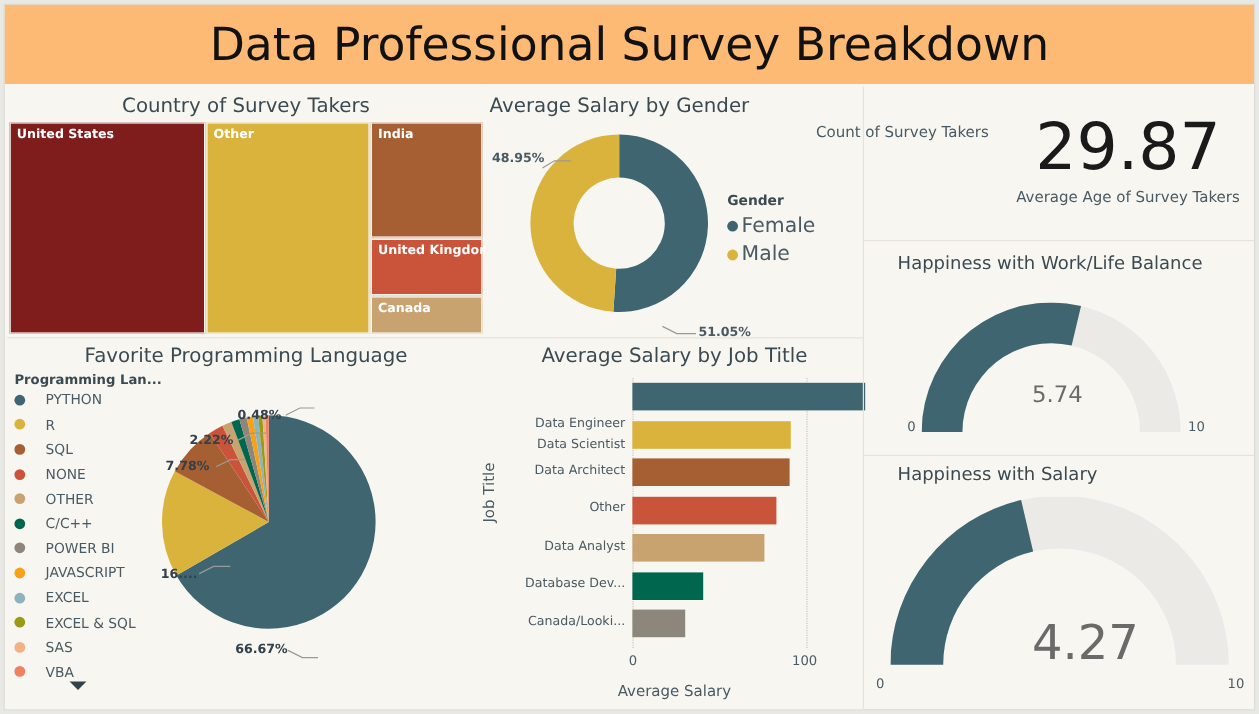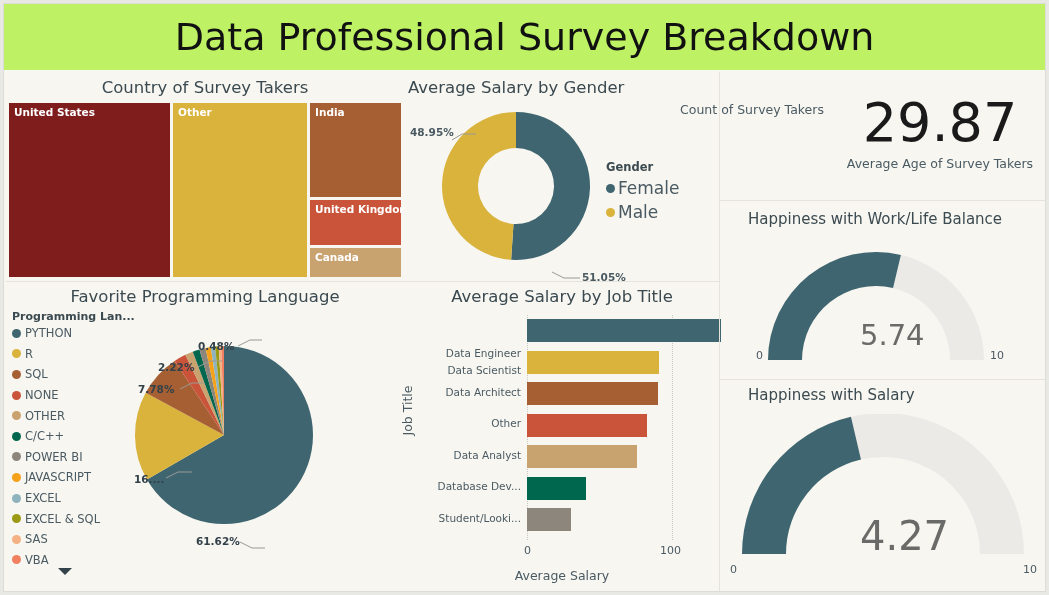--- a/index.html
+++ b/index.html
@@ -1,19 +1,19 @@
 <!DOCTYPE html>
 <html><head>
 <meta charset="utf-8">
 <style>
   html,body{margin:0;padding:0;background:#e8e8e4;}
   body{font-family:"DejaVu Sans", sans-serif;}
   #dash{position:relative;width:1049px;height:595px;background:#e8e8e4;overflow:hidden;}
   .canvas{position:absolute;left:4px;top:4px;width:1041px;height:587px;background:#f7f6f1;box-shadow:0 0 0 1px #dddcd6;}
-  .hdr{position:absolute;left:4px;top:4px;width:1041px;height:66px;background:#bef264;display:flex;align-items:center;justify-content:center;}
+  .hdr{position:absolute;left:4px;top:4px;width:1041px;height:66px;background:#fdba74;display:flex;align-items:center;justify-content:center;}
   .hdr-title{font-size:38px;color:#111;font-family:"DejaVu Sans", sans-serif;font-weight:400;letter-spacing:0px;white-space:nowrap;}
   .panel{position:absolute;background:#f7f6f1;}
   .ptitle{font-size:16.5px;color:#3b4a50;font-family:"DejaVu Sans", sans-serif;text-align:center;white-space:nowrap;}
   
   #treemap{left:6px;top:72px;width:398px;height:208px;}
   .tm-area{position:absolute;left:2px;top:30px;width:394px;height:176px;}
   .tm-cell{position:absolute;box-sizing:border-box;border:1px solid #f7f6f1;}
   .tm-lab{position:absolute;left:5px;top:3px;font-size:10.5px;color:#fff;font-weight:bold;font-family:"DejaVu Sans", sans-serif;white-space:nowrap;}
   
   #donut{left:404px;top:72px;width:300px;height:212px;}
@@ -29,21 +29,21 @@
   
   .gauge{position:absolute;}
   .g-title{position:absolute;left:28px;top:4px;font-size:15px;color:#3b4a50;line-height:1.25;width:260px;}
   .g-val{position:absolute;font-size:30px;color:#6a6a68;font-family:"DejaVu Sans", sans-serif;}
   .g-min,.g-max{position:absolute;font-size:11px;color:#4a5a62;font-family:"DejaVu Sans", sans-serif;}
   
   #pie{left:6px;top:283px;width:398px;height:308px;}
   .pie-title{position:absolute;left:0;top:4px;width:398px;text-align:center;font-size:16.5px;color:#3b4a50;}
   .pie-legend{position:absolute;left:6px;top:27px;}
   .pl-title{font-size:11px;font-weight:bold;color:#3b4a50;font-family:"DejaVu Sans", sans-serif;white-space:nowrap;}
-  .pl-row{display:flex;align-items:center;gap:4px;font-size:11.5px;color:#4a5a62;height:20.6px;white-space:nowrap;}
+  .pl-row{display:flex;align-items:center;gap:17px;font-size:11.5px;color:#4a5a62;height:20.6px;white-space:nowrap;}
   .plab{position:absolute;font-size:10.5px;color:#33414a;font-weight:bold;font-family:"DejaVu Sans", sans-serif;white-space:nowrap;}
   .chev{position:absolute;left:58px;top:568px;width:0;height:0;border-left:7px solid transparent;border-right:7px solid transparent;border-top:7px solid #33414a;}
   
   #bar{left:404px;top:283px;width:316px;height:308px;}
   .bar-title{position:absolute;left:0;top:4px;width:316px;text-align:center;font-size:16.5px;color:#3b4a50;}
   .bar-ylab{position:absolute;left:-22px;top:120px;font-size:12.5px;color:#4a5a62;transform:rotate(-90deg);font-family:"DejaVu Sans", sans-serif;}
   .bar-xlab{position:absolute;left:0;top:285px;width:316px;text-align:center;font-size:12.5px;color:#4a5a62;}
   .bar-cat{position:absolute;right:0;font-size:10.5px;color:#4a5a62;text-align:right;white-space:nowrap;font-family:"DejaVu Sans", sans-serif;}
   .bar-rect{position:absolute;}
   .tick{position:absolute;font-size:11px;color:#4a5a62;font-family:"DejaVu Sans", sans-serif;}
@@ -115,21 +115,21 @@
     <div class="kpi-val">29.87</div>
     <div class="kpi-cap">Average Age of Survey Takers</div>
   </div>
 
   <div class="gauge" id="gauge0" style="left:720px;top:206px;width:325px;height:172px;">
     <div class="g-title">Happiness with Work/Life Balance</div>
     <div id="gauge0-svg" style="position:absolute;left:48px;top:46px;"><svg width="216" height="110">
           <path d="M 0 108.00000000000001 A 108 108 0 0 1 216 107.99999999999997 L 182 107.99999999999999 A 74 74 0 0 0 34 108.00000000000001 Z" fill="#eceae6"></path>
           <path d="M 0 108.00000000000001 A 108 108 0 0 1 132.88205808107173 2.9053608139303293 L 125.04881757406767 35.990710187322634 A 74 74 0 0 0 34 108.00000000000001 Z" fill="#3f6670"></path>
         </svg></div>
-    <div class="g-val" id="gauge0-val" style="left: 140px; top: 112px; font-size: 29px;">5.74</div>
+    <div class="g-val" id="gauge0-val" style="left: 140px; top: 112px; font-size: 19px;">5.74</div>
     <div class="g-min" id="gauge0-min" style="left: 36px; top: 143px;">0</div>
     <div class="g-max" id="gauge0-max" style="left: 270px; top: 143px;">10</div>
   </div>
 
   <div class="gauge" id="gauge1" style="left:720px;top:382px;width:325px;height:208px;">
     <div class="g-title">Happiness with Salary</div>
     <div id="gauge1-svg" style="position:absolute;left:22px;top:32px;"><svg width="282" height="142">
           <path d="M 0 140.00000000000003 A 141 141 0 0 1 282 139.99999999999997 L 238 139.99999999999997 A 97 97 0 0 0 44 140 Z" fill="#eceae6"></path>
           <path d="M 0 140.00000000000003 A 141 141 0 0 1 108.94629859382283 2.691732855724837 L 118.94887208227529 45.5397027447185 A 97 97 0 0 0 44 140 Z" fill="#3f6670"></path>
         </svg></div>
@@ -201,21 +201,21 @@
           <path d="M 90 90 L 51.39874283891068 9.80683978303729 A 89 89 0 0 1 58.75007946783217 6.666678532934995 Z" fill="#c9a36f"></path>
           <path d="M 90 90 L 58.75007946783217 6.666678532934995 A 89 89 0 0 1 65.49216699504575 4.440861847484257 Z" fill="#00674f"></path>
           <path d="M 90 90 L 65.49216699504575 4.440861847484257 A 89 89 0 0 1 71.51409270807244 2.9409899459323015 Z" fill="#8c867d"></path>
           <path d="M 90 90 L 71.51409270807244 2.9409899459323015 A 89 89 0 0 1 76.74050459741285 1.9932628620469188 Z" fill="#f5a11a"></path>
           <path d="M 90 90 L 76.74050459741285 1.9932628620469188 A 89 89 0 0 1 81.12344714606535 1.4437647060846075 Z" fill="#8fb3bd"></path>
           <path d="M 90 90 L 81.12344714606535 1.4437647060846075 A 89 89 0 0 1 84.63490118921501 1.1618566450732715 Z" fill="#9a9a14"></path>
           <path d="M 90 90 L 84.63490118921501 1.1618566450732715 A 89 89 0 0 1 87.31623013174378 1.0404733640390873 Z" fill="#f4b183"></path>
           <path d="M 90 90 L 87.31623013174378 1.0404733640390873 A 89 89 0 0 1 90.00000000000006 1 Z" fill="#f08060"></path>
         </svg></div>
     <div id="pie-callouts">
-        <div class="plab" style="left: 190px; top: 252px;">61.62%</div>
+        <div class="plab" style="left: 190px; top: 252px;">66.67%</div>
         <div class="plab" style="left: 128px; top: 190px;">16....</div>
         <div class="plab" style="left: 132px; top: 100px;">7.78%</div>
         <div class="plab" style="left: 152px; top: 78px;">2.22%</div>
         <div class="plab" style="left: 192px; top: 57px;">0.48%</div>
       </div>
   <svg width="398" height="308" style="position: absolute; left: 0px; top: 0px; pointer-events: none;">
         <polyline points="234,259 246,265 259,265" fill="none" stroke="#9a9a95" stroke-width="1"></polyline>
         <polyline points="160,195 172,189 186,189" fill="none" stroke="#9a9a95" stroke-width="1"></polyline>
         <polyline points="174,106 186,100 198,100" fill="none" stroke="#9a9a95" stroke-width="1"></polyline>
         <polyline points="192,84 204,78 216,78" fill="none" stroke="#9a9a95" stroke-width="1"></polyline>
@@ -238,21 +238,21 @@
         <div class="bar-cat" style="left: 0px; top: 34px; width: 117px;">Data Engineer</div>
         <div class="bar-rect" style="left: 123px; top: 37.5px; width: 131.95px; height: 23px; background: rgb(217, 179, 60);"></div>
         <div class="bar-cat" style="left: 0px; top: 72.5px; width: 117px;">Data Architect</div>
         <div class="bar-rect" style="left: 123px; top: 69px; width: 130.5px; height: 23px; background: rgb(166, 95, 51);"></div>
         <div class="bar-cat" style="left: 0px; top: 104px; width: 117px;">Other</div>
         <div class="bar-rect" style="left: 123px; top: 100.5px; width: 120.35px; height: 23px; background: rgb(201, 84, 58);"></div>
         <div class="bar-cat" style="left: 0px; top: 135.5px; width: 117px;">Data Analyst</div>
         <div class="bar-rect" style="left: 123px; top: 132px; width: 110.2px; height: 23px; background: rgb(201, 163, 111);"></div>
         <div class="bar-cat" style="left: 0px; top: 167px; width: 117px;">Database Dev...</div>
         <div class="bar-rect" style="left: 123px; top: 163.5px; width: 59.45px; height: 23px; background: rgb(0, 103, 79);"></div>
-        <div class="bar-cat" style="left: 0px; top: 198.5px; width: 117px;">Student/Looki...</div>
+        <div class="bar-cat" style="left: 0px; top: 198.5px; width: 117px;">Canada/Looki...</div>
         <div class="bar-rect" style="left: 123px; top: 195px; width: 43.5px; height: 23px; background: rgb(140, 134, 125);"></div>
       </div>
   </div>
 
   <div class="sep" style="left:6px;top:281px;width:714px;height:1px;"></div>
   <div class="sep" style="left:720px;top:200px;width:325px;height:1px;"></div>
   <div class="sep" style="left:720px;top:379px;width:325px;height:1px;"></div>
   <div class="sep" style="left:719px;top:72px;width:1px;height:519px;"></div>
 </div>
 

